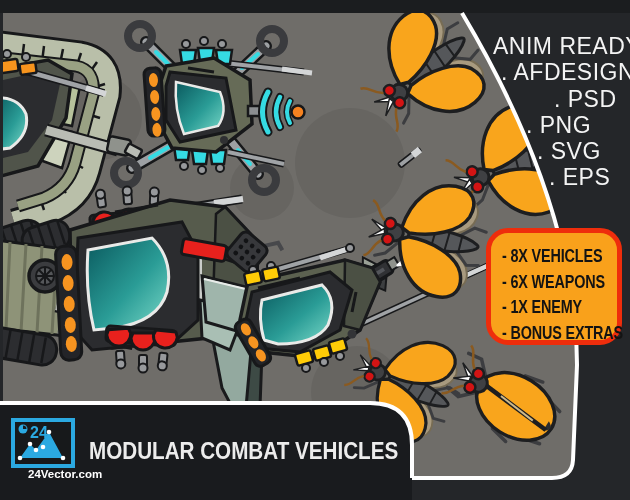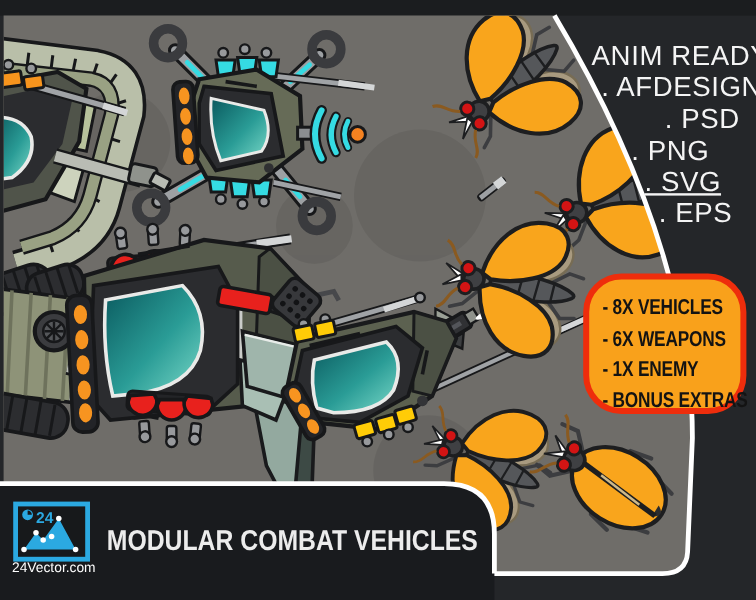--- a/index.html
+++ b/index.html
@@ -5,36 +5,36 @@
   html,body{margin:0;padding:0;background:#242629;}
   #stage{position:relative;width:630px;height:500px;overflow:hidden;background:#242629;
          font-family:"Liberation Sans",sans-serif;}
   #scene-svg{position:absolute;left:0;top:0;}
   
   .fmt{position:absolute;color:#f4f4f4;font-size:23px;font-weight:400;letter-spacing:.5px;white-space:nowrap;}
   .f0{left:493px;top:33px;}
   .f1{left:501px;top:59px;}
   .f2{left:514px;top:86px;margin-left:40px;}
   .f3{left:526px;top:112px;}
-  .f4{left:537px;top:138px;text-decoration:underline;}
+  .f4{left:537px;top:138px;}
   .f5{left:549px;top:164px;text-align:right;}
   
   .badge{position:absolute;left:486px;top:228px;width:136px;height:117px;box-sizing:border-box;
-         background:#f9a11b;border:5px solid #ee2d0c;border-radius:32px;
+         background:#f9a11b;border:5px solid #ee2d0c;border-radius:22px;
          padding:11px 0 0 11px;}
   .badge .bline{color:#131313;font-size:18px;font-weight:bold;line-height:25.5px;white-space:nowrap;
          transform:scaleX(.8);transform-origin:left center;letter-spacing:-.2px;}
   
   .footer-title{position:absolute;left:89px;top:437px;color:#ececec;font-size:24px;font-weight:bold;
          white-space:nowrap;transform:scaleX(.86);transform-origin:left top;letter-spacing:0;}
   .logo{position:absolute;left:11px;top:418px;width:56px;height:42px;background:#17191b;
         border:4px solid #2ba9e1;}
-  .logo-caption{position:absolute;left:10px;top:468px;color:#fff;font-size:11.5px;font-weight:normal;
+  .logo-caption{position:absolute;left:28px;top:468px;color:#fff;font-size:11.5px;font-weight:bold;
         letter-spacing:0;white-space:nowrap;}
-  .logo-num{position:absolute;left:15px;top:2px;color:#2ba9e1;font-size:13px;font-weight:bold;}
+  .logo-num{position:absolute;left:15px;top:2px;color:#2ba9e1;font-size:16px;font-weight:bold;}
 </style>
 </head>
 <body>
 
 <div id="stage">
 
 <svg id="scene-svg" width="630" height="500" viewBox="0 0 630 500">
   <defs>
     <linearGradient id="tealGrad" x1="0" y1="0" x2="1" y2="1">
       <stop offset="0" stop-color="#0a595e"></stop>

